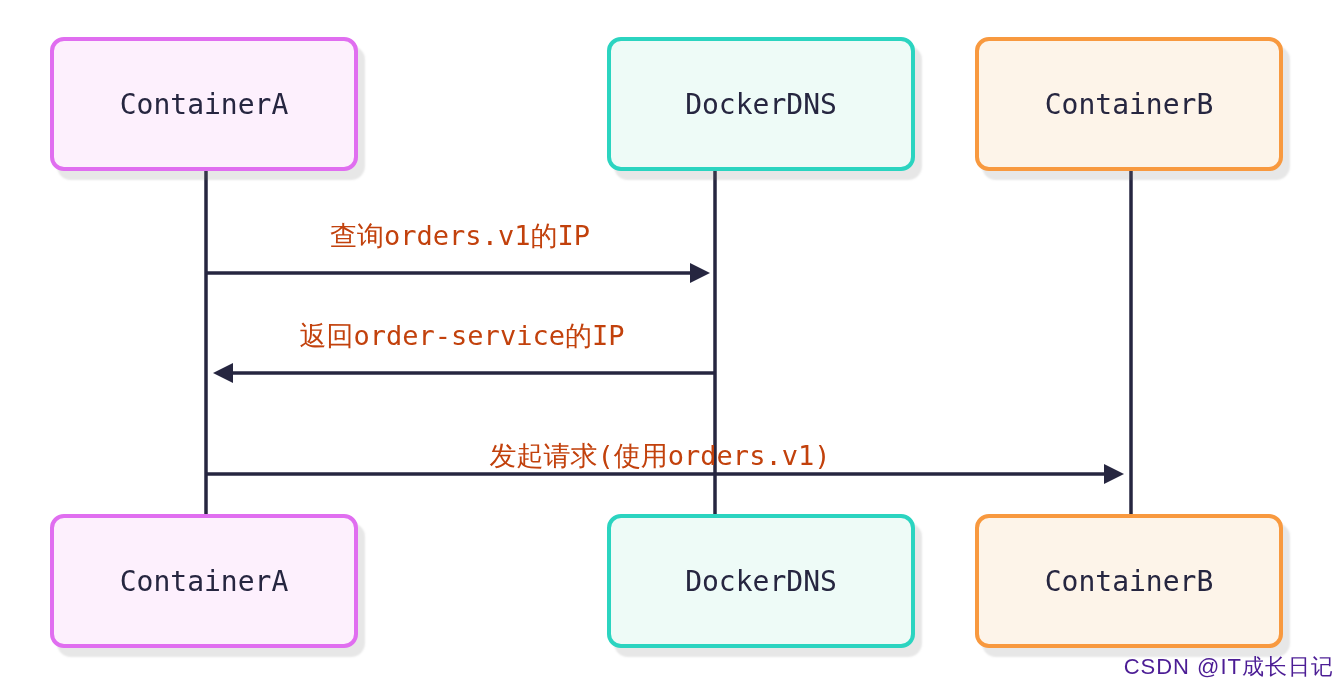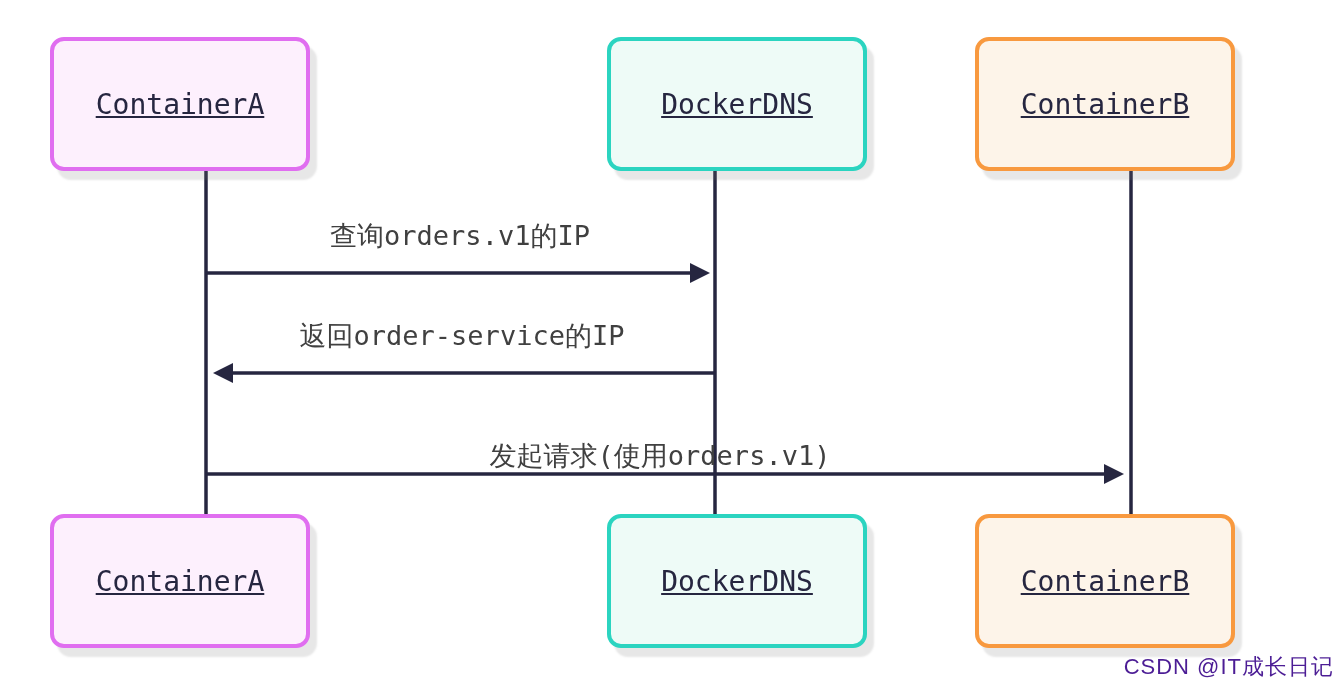--- a/index.html
+++ b/index.html
@@ -11,49 +11,48 @@
     overflow: hidden;
     font-family: "DejaVu Sans Mono", "Liberation Mono", monospace;
   }
   #connector-layer {
     position: absolute;
     left: 0; top: 0;
     width: 1340px; height: 688px;
   }
   .actor-box {
     position: absolute;
-    width: 260px;
+    width: 308px;
     height: 134px;
     box-sizing: border-box;
     border: 4px solid;
     border-radius: 14px;
     display: flex;
     align-items: center;
     justify-content: center;
     font-size: 28px;
     color: #262640;
     box-shadow: 7px 9px 2px rgba(120,120,120,0.18);
     background: #fff;
-    text-decoration: underline;
   }
   .actor-a { border-color: #e06ef0; background: #fdf0fd; }
   .actor-dns { border-color: #2bd4c0; background: #eefbf7; margin-left: 48px; }
   .actor-b { border-color: #f8993f; background: #fdf4e9; }
   .pos-a-top   { left: 50px;  top: 37px; }
   .pos-dns-top { left: 559px; top: 37px; }
   .pos-b-top   { left: 975px; top: 37px; }
   .pos-a-bot   { left: 50px;  top: 514px; }
   .pos-dns-bot { left: 559px; top: 514px; }
   .pos-b-bot   { left: 975px; top: 514px; }
   .msg-label {
     position: absolute;
     transform: translateX(-50%);
     font-size: 27px;
     line-height: 1.3;
-    color: #404040;
+    color: #c2410c;
     white-space: nowrap;
   }
   .msg-1 { left: 460px; top: 218px; }
   .msg-2 { left: 462px; top: 318px; }
   .msg-3 { left: 660px; top: 438px; }
   .watermark {
     position: absolute;
     right: 6px;
     bottom: 6px;
     font-size: 22px;

